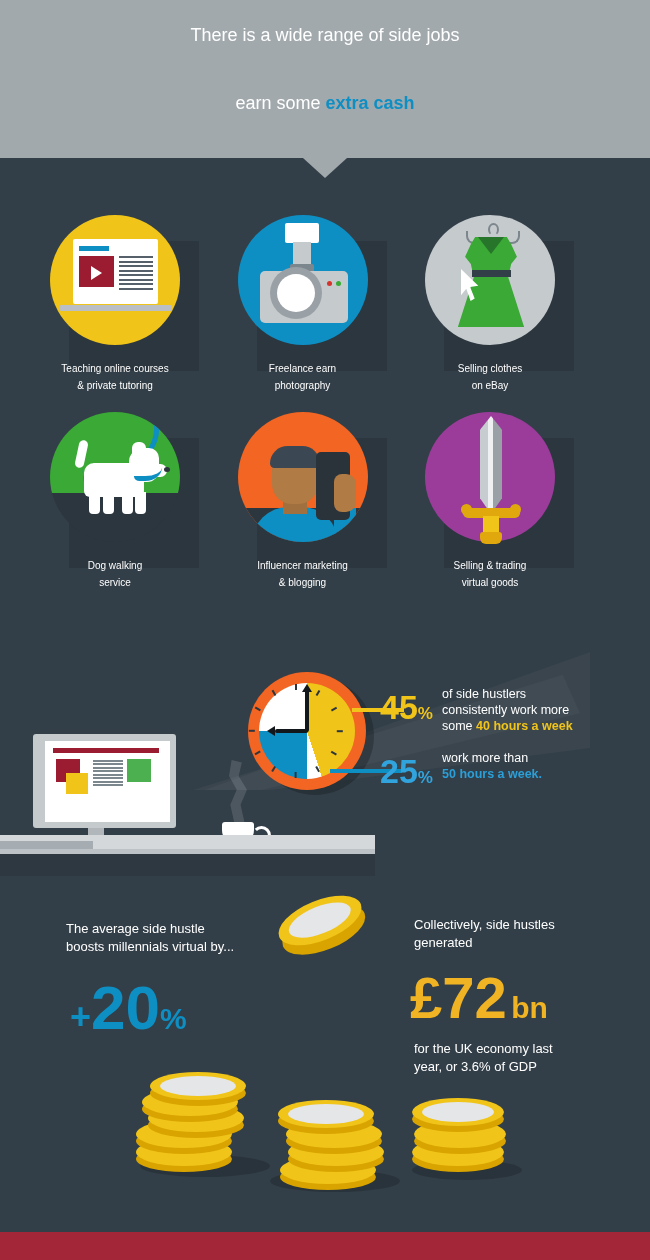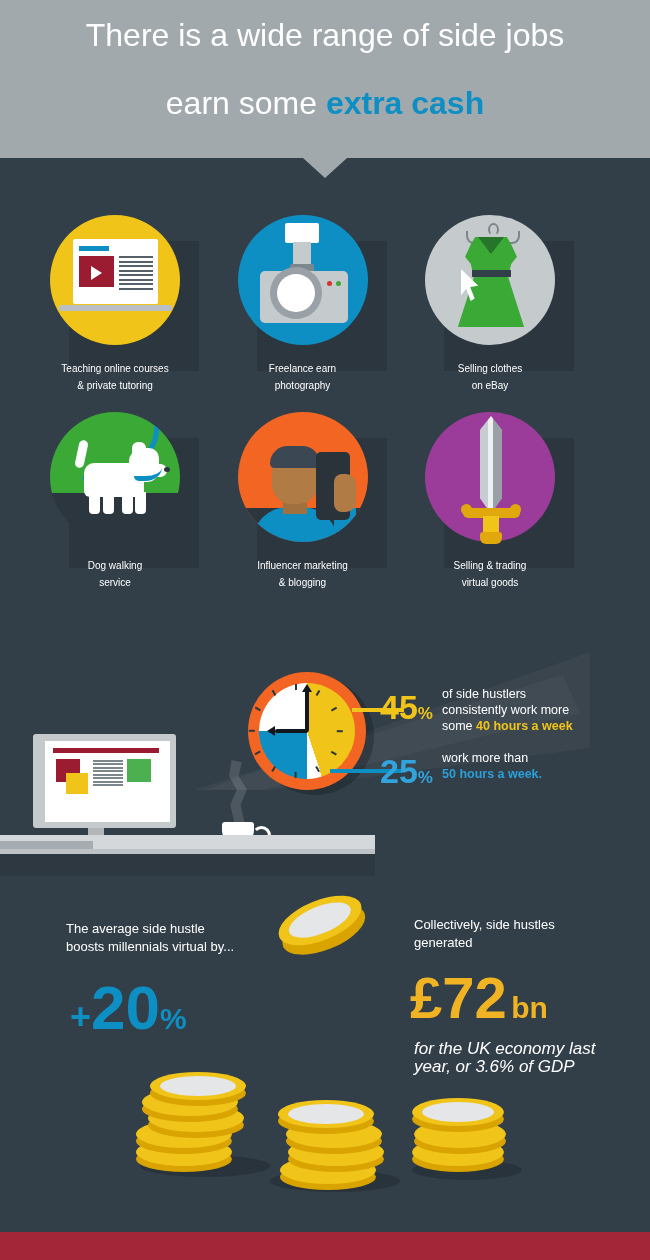--- a/index.html
+++ b/index.html
@@ -13,21 +13,21 @@
   .page{position:relative;width:650px;height:1260px;background:#333f48;overflow:hidden;}
 
   
   .header{
     position:absolute;left:0;top:0;width:650px;height:158px;
     background:#a2a9ad;
   }
   .header-text{
     position:absolute;left:50px;top:18px;width:550px;
     text-align:center;color:#ffffff;
-    font-size:32px;line-height:34px;font-weight:400;
+    font-size:18px;line-height:34px;font-weight:400;
   }
   .header-text .accent{color:#0e8fc4;font-weight:700;}
   .header-notch{
     position:absolute;left:303px;top:158px;
     width:0;height:0;
     border-left:22px solid transparent;border-right:22px solid transparent;
     border-top:20px solid #a2a9ad;
   }
 
   
@@ -197,21 +197,21 @@
   .money-left-txt{position:absolute;left:66px;top:920px;width:230px;color:#fff;font-size:13px;line-height:18px;}
   .money-20{position:absolute;left:70px;top:978px;color:#0e8fc4;font-weight:700;line-height:60px;}
   .money-20 .plus{font-size:36px;}
   .money-20 .num{font-size:62px;}
   .money-20 .pct{font-size:30px;}
 
   .money-right-txt{position:absolute;left:414px;top:916px;width:200px;color:#fff;font-size:13px;line-height:18px;}
   .money-72{position:absolute;left:410px;top:966px;color:#f0b323;font-weight:700;line-height:64px;}
   .money-72 .num{font-size:58px;}
   .money-72 .bn{font-size:30px;}
-  .money-sub{position:absolute;left:414px;top:1040px;width:200px;color:#fff;font-size:17px;line-height:18px;font-style:italic;}
+  .money-sub{position:absolute;left:414px;top:1040px;width:200px;color:#fff;font-size:13px;line-height:18px;}
 
   
   .coin-fall{position:absolute;left:280px;top:897px;width:92px;height:66px;transform:rotate(-22deg);}
   .coin-fall .edge{position:absolute;left:0;top:12px;width:88px;height:40px;background:#d9a400;border-radius:50%;}
   .coin-fall .top{position:absolute;left:0;top:2px;width:88px;height:40px;background:#f0c419;border-radius:50%;}
   .coin-fall .inner{position:absolute;left:11px;top:8px;width:66px;height:27px;background:#e4e6e7;border-radius:50%;}
 
   .stack{position:absolute;}
   .coin{position:absolute;width:96px;height:34px;}
   .coin .side{position:absolute;left:0;top:8px;width:96px;height:26px;background:#d9a400;border-radius:50%;}

